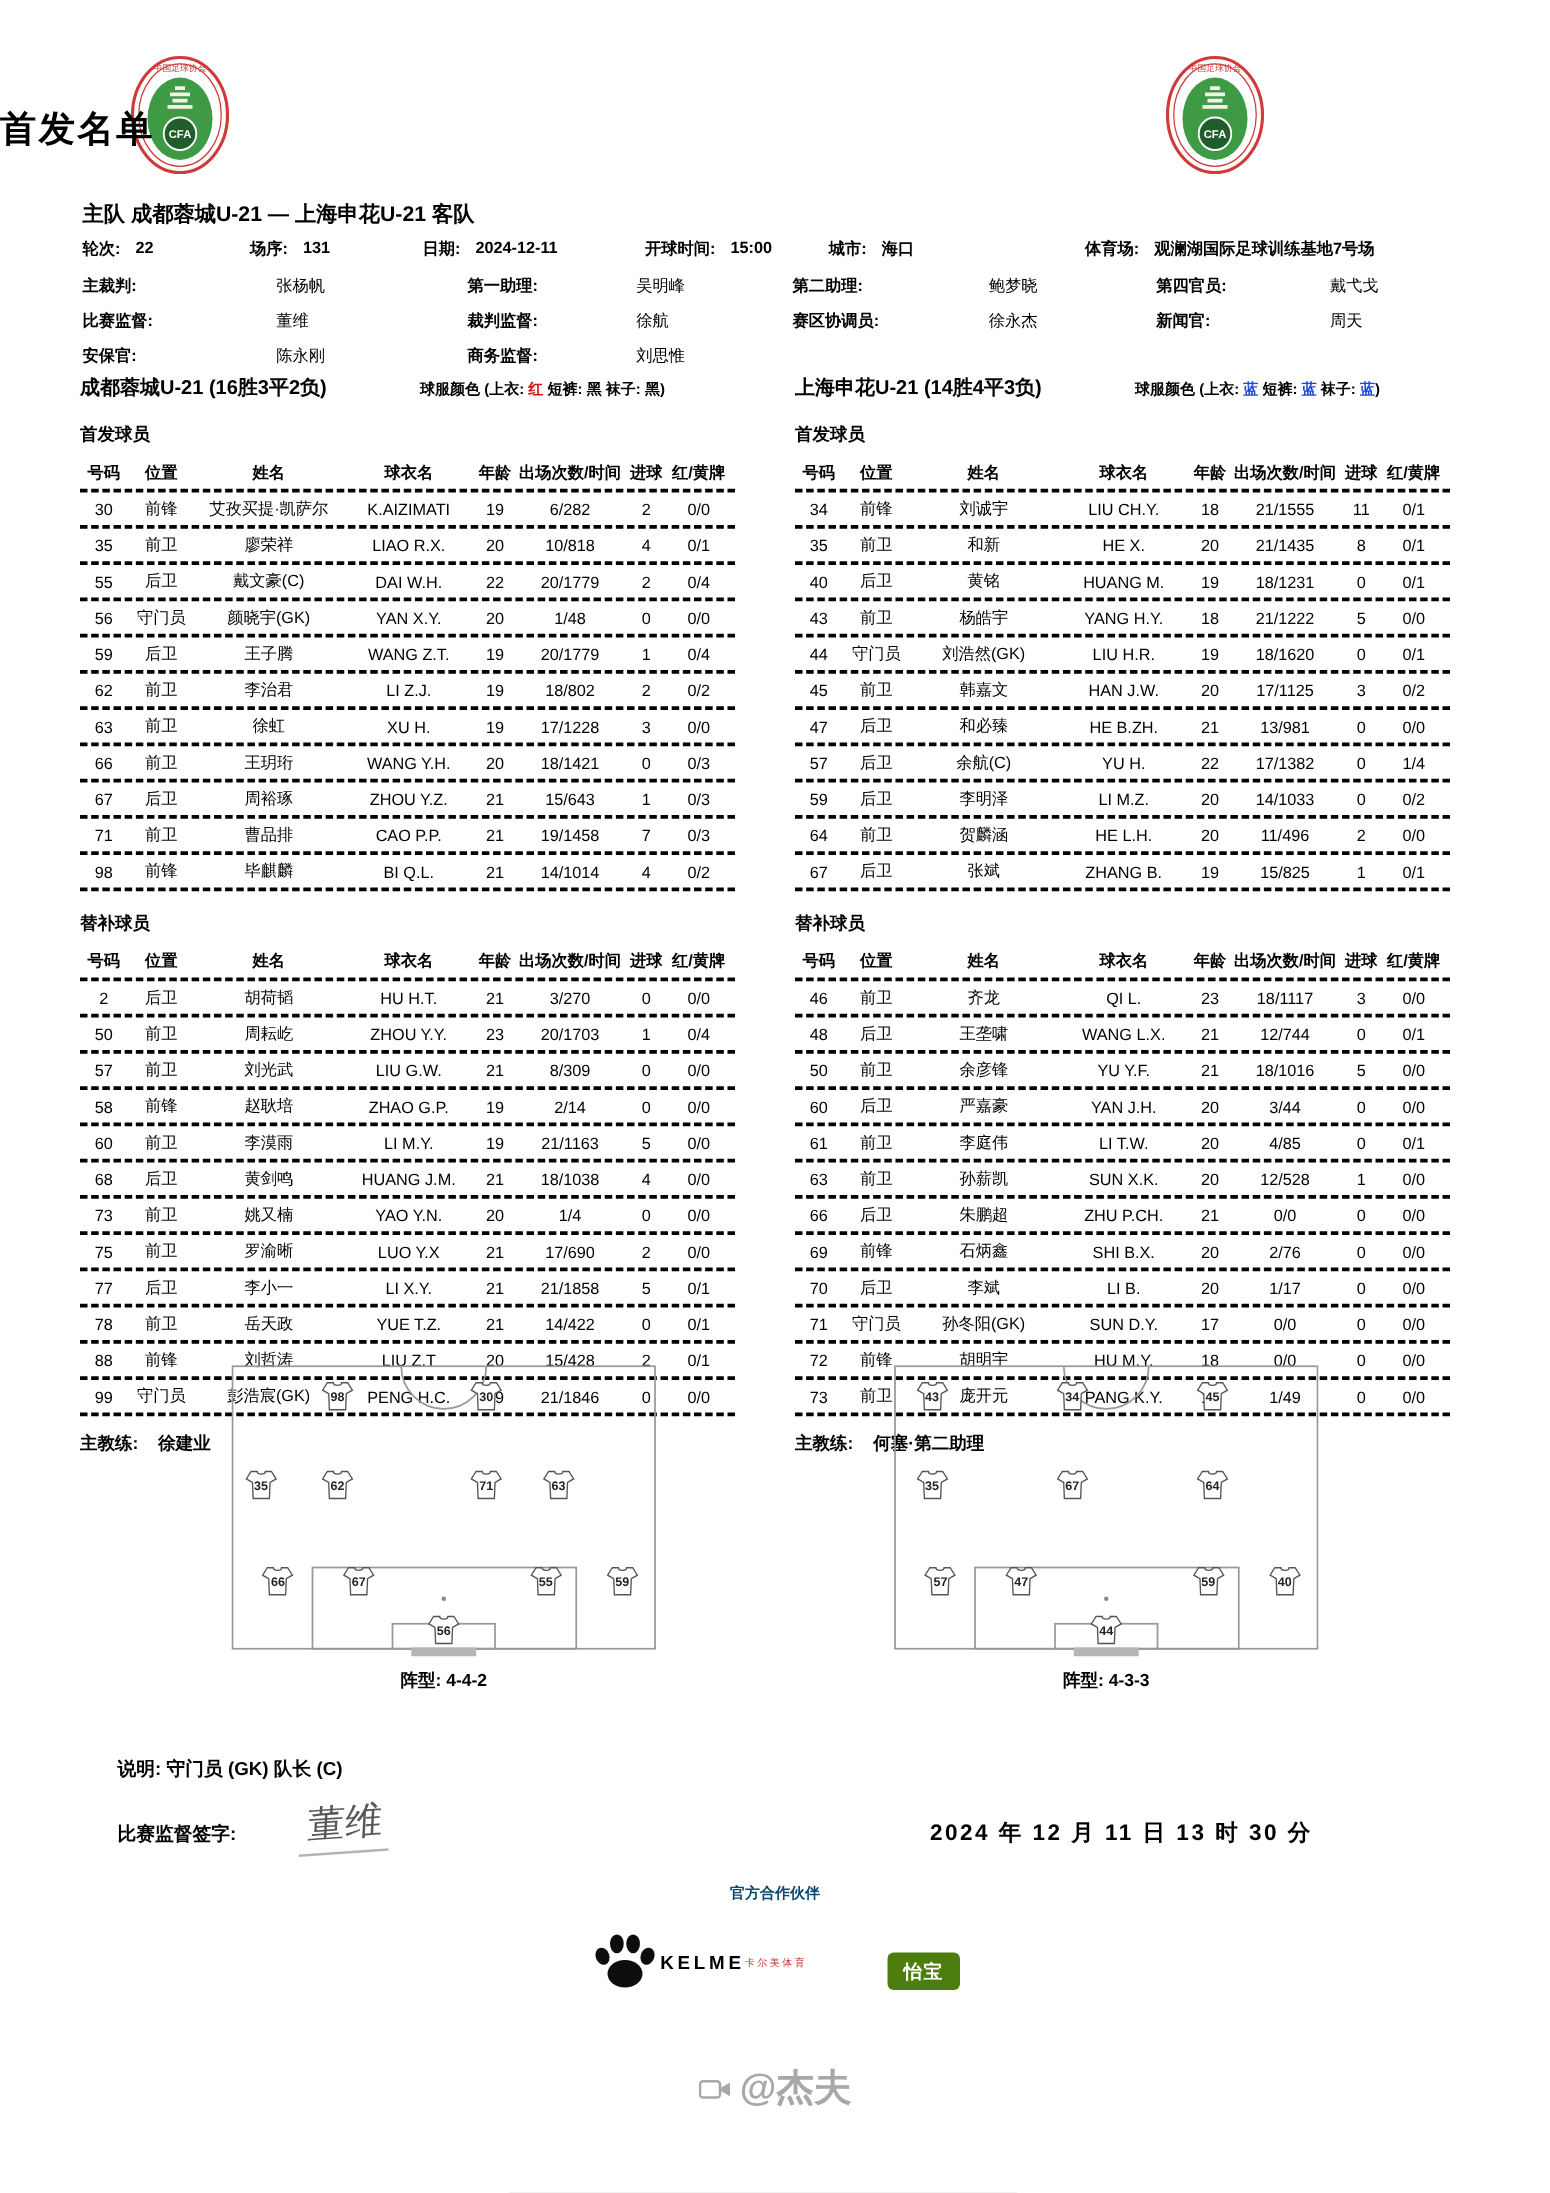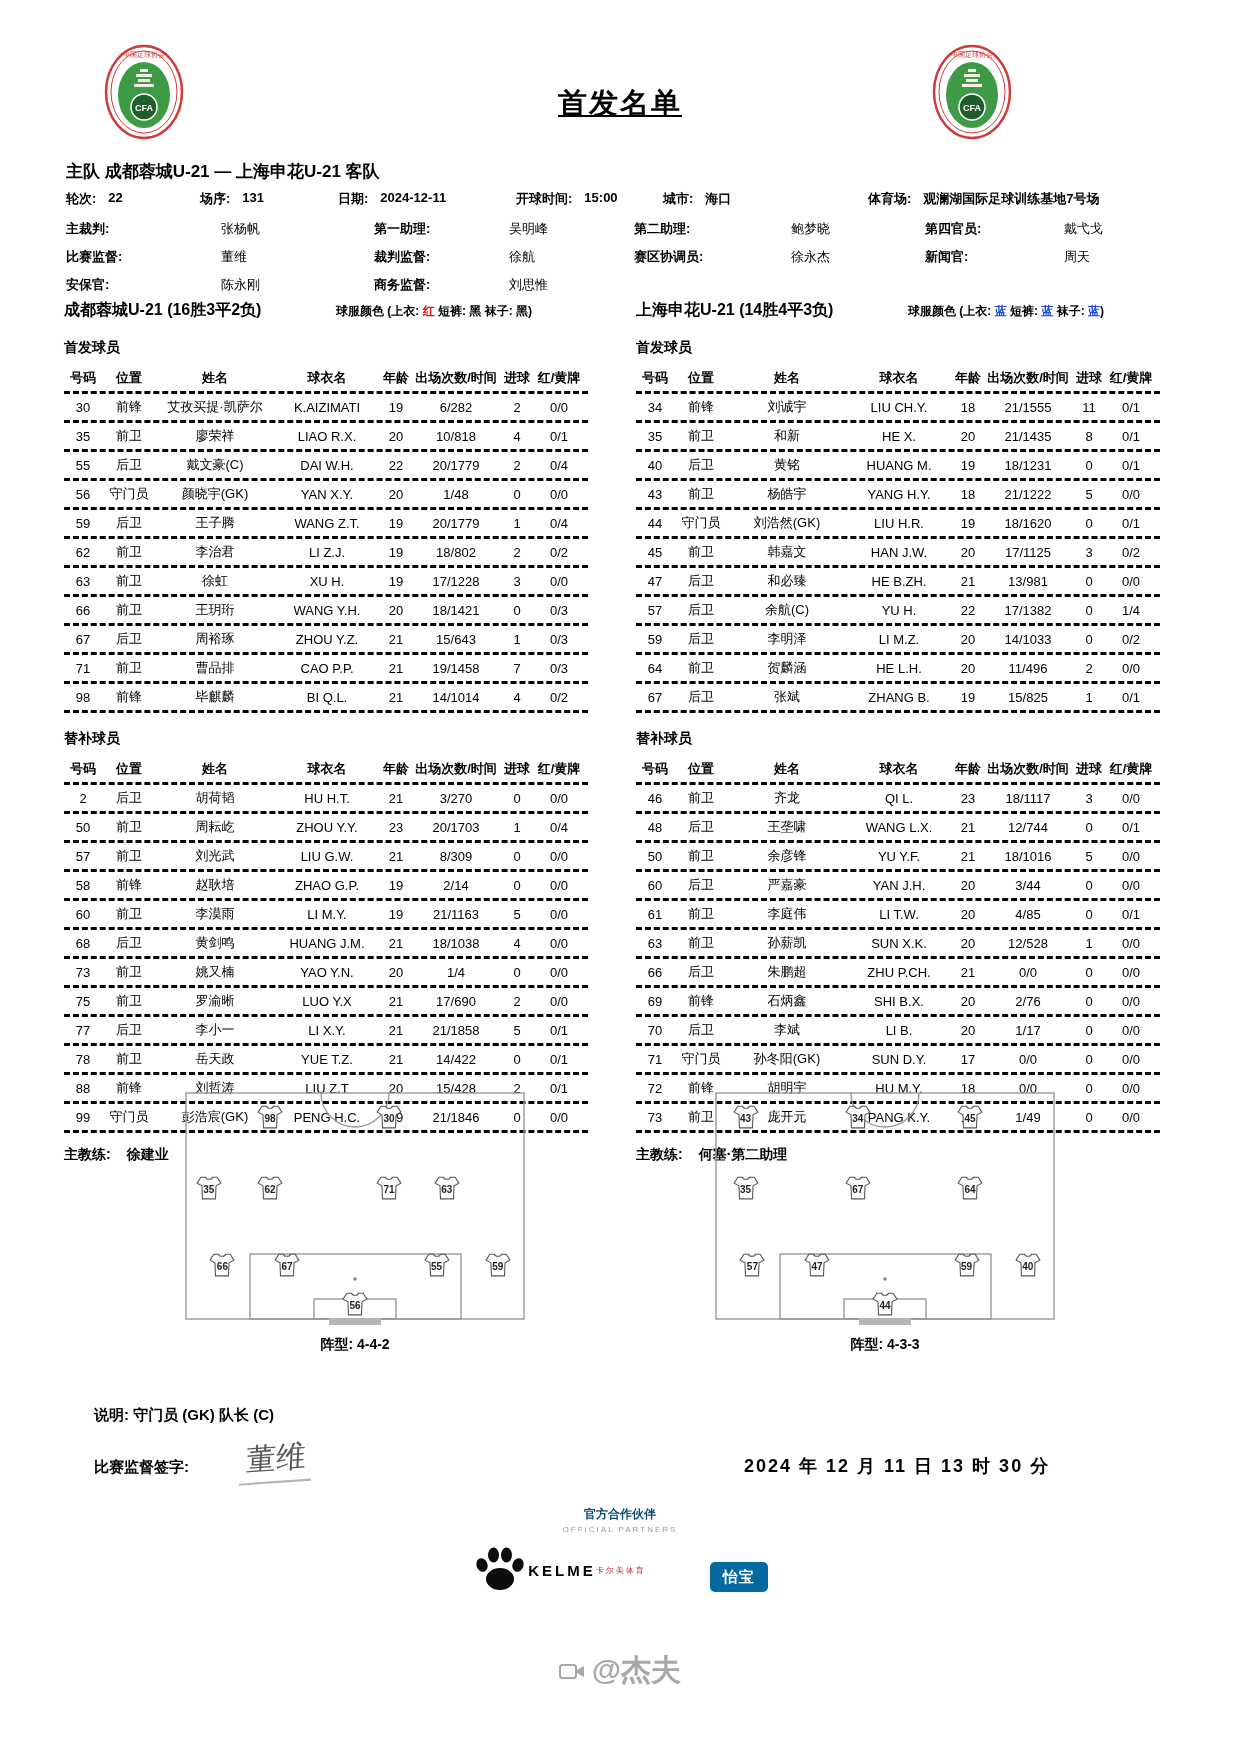--- a/index.html
+++ b/index.html
@@ -2,21 +2,21 @@
 <html><head>
 <meta charset="utf-8">
 <style>
   html,body{margin:0;padding:0;background:#e8e8e8;}
   .page{position:relative;width:1240px;height:1754px;background:#ffffff;margin:0 auto;
         font-family:"Liberation Sans","DejaVu Sans",sans-serif;color:#000;overflow:hidden;}
   .abs{position:absolute;}
 
   
   .title{top:26px;left:0;right:0;text-align:center;font-size:31px;font-weight:800;letter-spacing:1px;}
-  .subtitle{top:84px;left:0;right:0;text-align:center;font-size:29px;font-weight:800;letter-spacing:2px;text-decoration:underline;}
+  .subtitle{top:84px;left:0;right:0;font-size:29px;font-weight:800;letter-spacing:2px;}
   .badge{width:100px;height:96px;text-align:right;}
   .badge-left{top:44px;left:94px;}
   .badge-right{top:44px;left:922px;}
 
   .teams-line{top:160px;left:66px;font-size:17px;font-weight:800;}
 
   .inf{display:flex;gap:12px;font-size:13px;font-weight:700;white-space:nowrap;}
   .off{font-size:13px;font-weight:700;white-space:nowrap;}
   .offv{font-size:13px;font-weight:400;white-space:nowrap;}
 
@@ -55,21 +55,21 @@
        transform:rotate(-4deg) skewX(-7deg);border-bottom:2px solid rgba(60,60,60,.45);padding:0 6px 2px;}
   .sign-date{top:1454px;left:744px;font-size:18px;font-weight:800;letter-spacing:2px;white-space:nowrap;}
   .partners{top:1506px;left:0;right:0;text-align:center;}
   .pt-title{font-size:12px;font-weight:700;color:#0c4a6e;}
   .pt-sub{font-size:8px;color:#999;letter-spacing:2px;margin-top:2px;}
   .logos{top:1544px;left:0;right:0;display:flex;justify-content:center;gap:64px;align-items:flex-start;}
   .kelme{display:flex;flex-direction:row;align-items:center;}
   .kelme-word{font-size:15px;font-weight:800;letter-spacing:3px;margin-top:2px;}
   .kelme-sub{font-size:8px;color:#c23232;margin-top:3px;letter-spacing:2px;}
   .cestbon{margin-top:18px;}
-  .cb-box{width:58px;height:30px;background:#0369a1;border-radius:5px;color:#fff;font-size:15px;
+  .cb-box{width:58px;height:30px;background:#4d7c0f;border-radius:5px;color:#fff;font-size:15px;
           font-weight:800;display:flex;align-items:center;justify-content:center;letter-spacing:1px;}
   .watermark{top:1650px;left:0;right:0;display:flex;justify-content:center;align-items:center;gap:7px;
              color:#a8a8a8;font-size:30px;font-weight:700;}
 </style>
 </head>
 <body>
 
 <div class="page">
 
   <div class="abs badge badge-left">
@@ -774,21 +774,20 @@
   <div class="abs pitch-cap cap-home">阵型: 4-4-2</div>
   <div class="abs pitch-cap cap-away">阵型: 4-3-3</div>
 
   <div class="abs note">说明: 守门员 (GK) 队长 (C)</div>
   <div class="abs sign-label">比赛监督签字:</div>
   <div class="abs sig">董维</div>
   <div class="abs sign-date">2024 年 12 月 11 日 13 时 30 分</div>
 
   <div class="abs partners">
     <div class="pt-title">官方合作伙伴</div>
-    <div class="pt-sub">OFFICIAL PARTNERS</div>
   </div>
   <div class="abs logos">
     <div class="kelme">
       <svg width="56" height="50" viewBox="0 0 56 50">
         <ellipse cx="28" cy="35" rx="14" ry="11" fill="#0d0d0d"></ellipse>
         <ellipse cx="10" cy="21" rx="5.5" ry="7" fill="#0d0d0d" transform="rotate(-20 10 21)"></ellipse>
         <ellipse cx="21.5" cy="11" rx="5.5" ry="7.5" fill="#0d0d0d"></ellipse>
         <ellipse cx="34.5" cy="11" rx="5.5" ry="7.5" fill="#0d0d0d"></ellipse>
         <ellipse cx="46" cy="21" rx="5.5" ry="7" fill="#0d0d0d" transform="rotate(20 46 21)"></ellipse>
       </svg>

